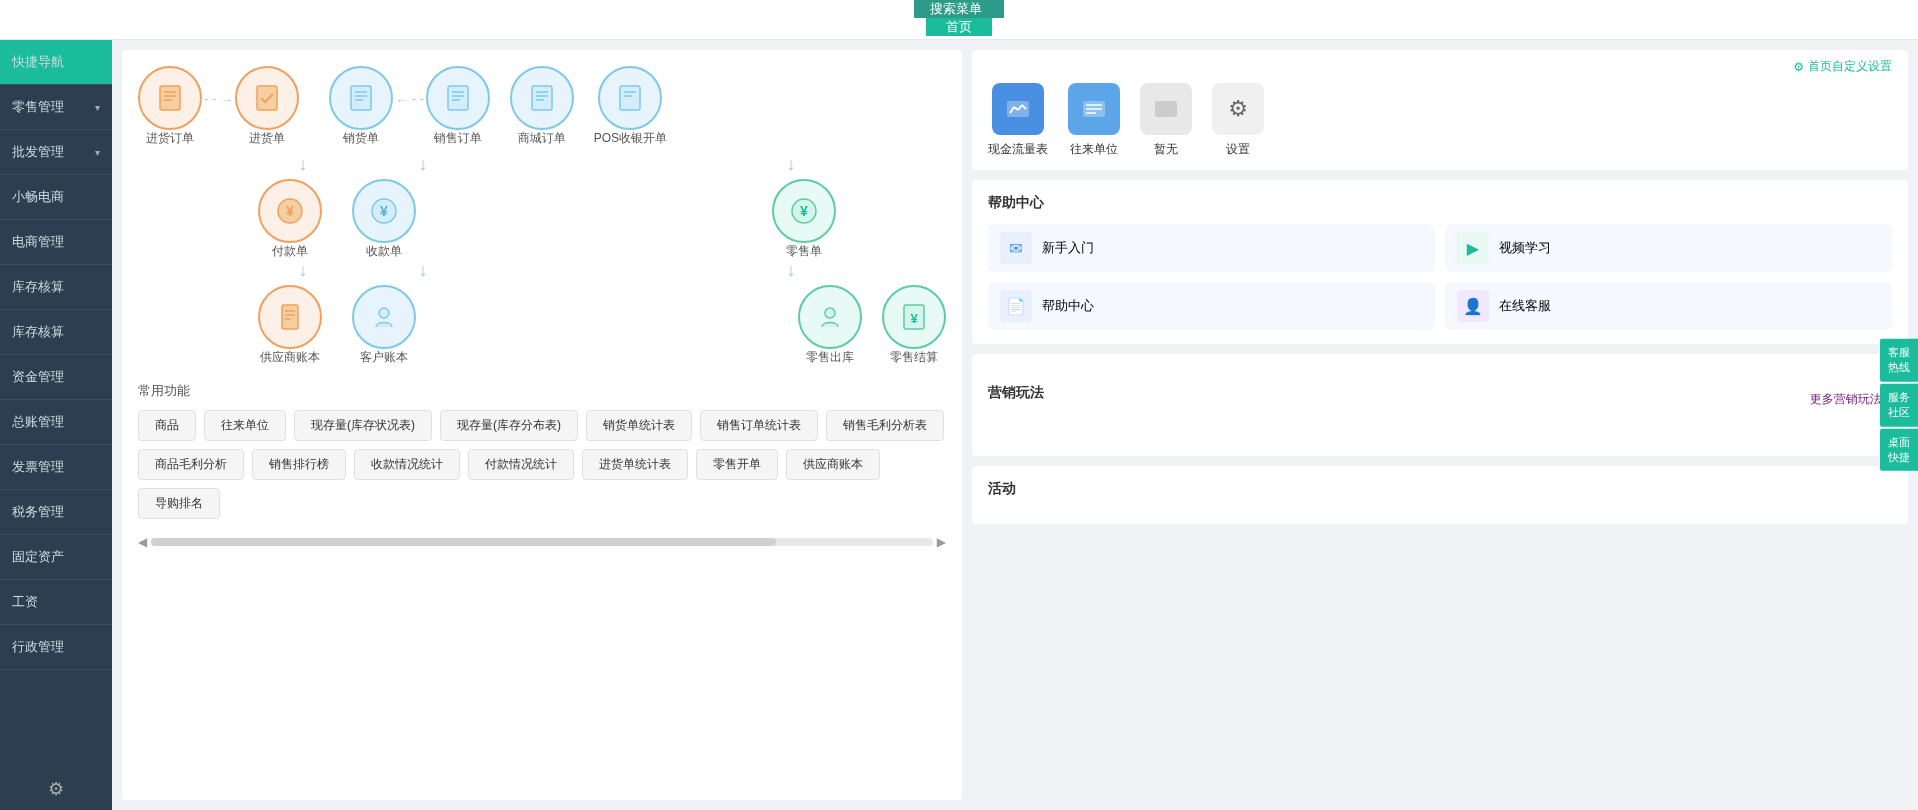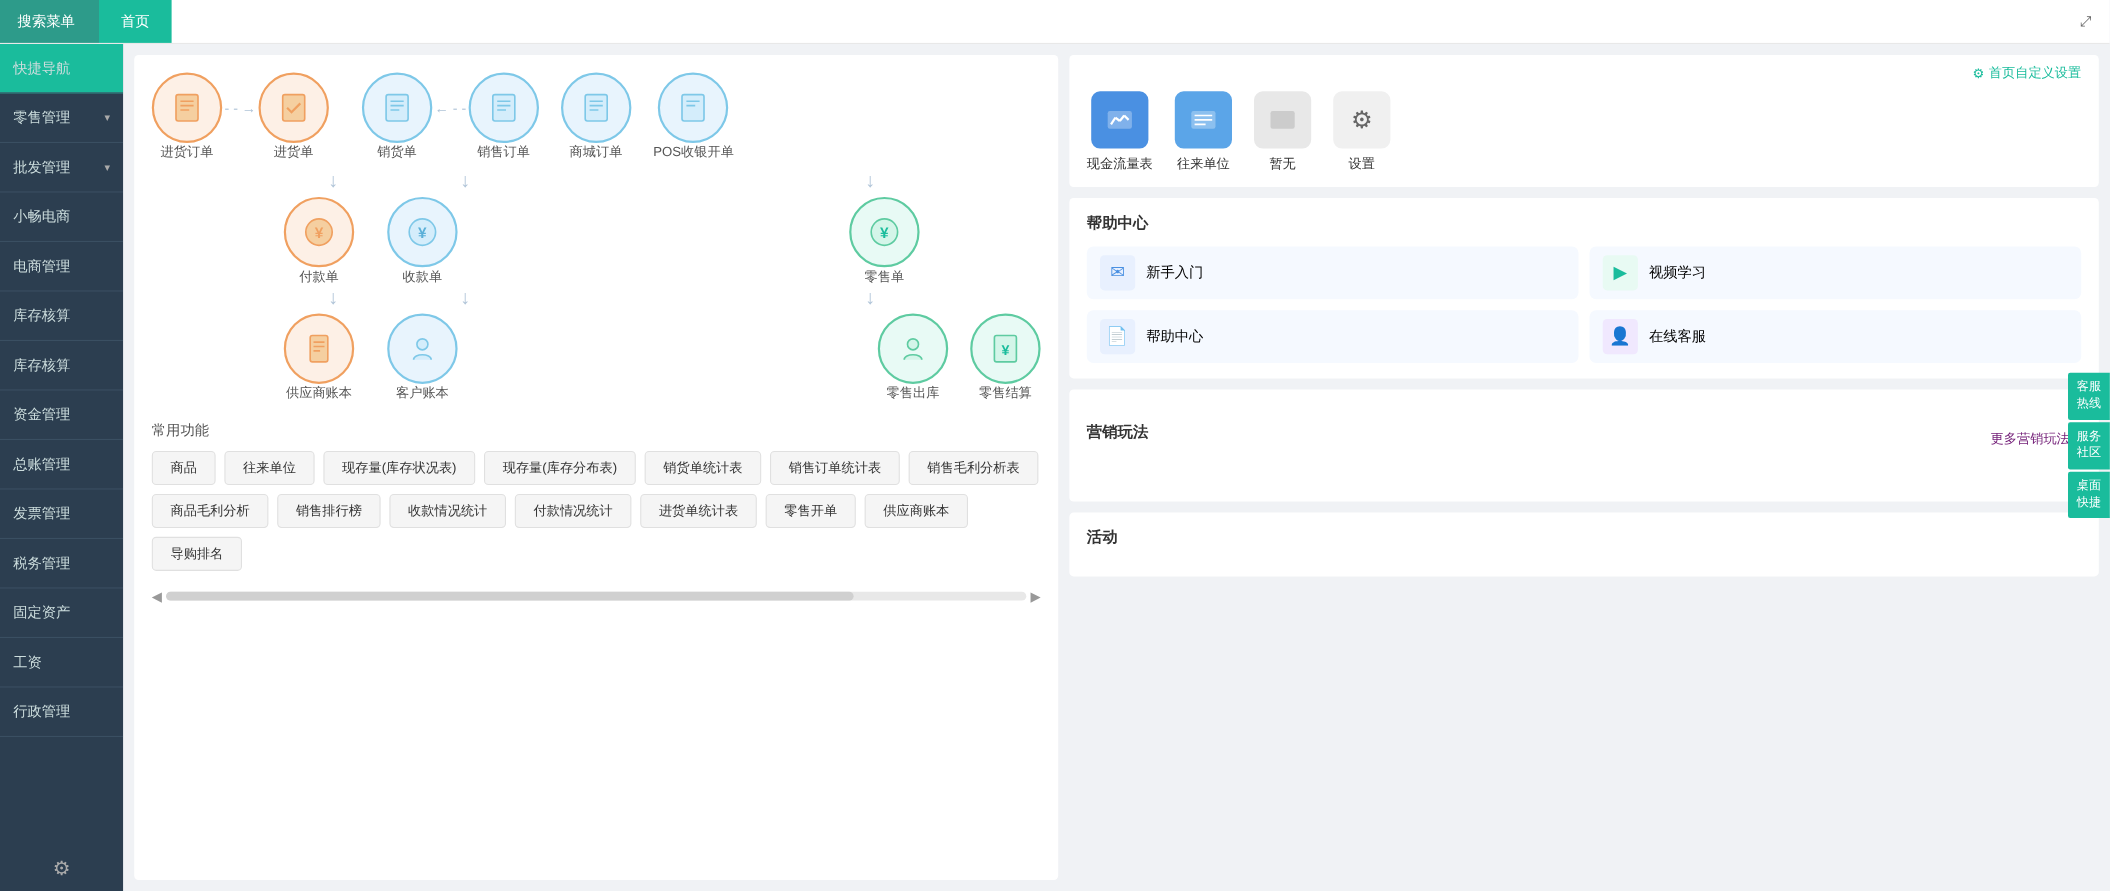--- a/index.html
+++ b/index.html
@@ -1,19 +1,19 @@
 <!DOCTYPE html>
 <html><head>
   <meta charset="utf-8">
   <style>
     * { box-sizing: border-box; margin: 0; padding: 0; }
     body { font-family: 'Microsoft YaHei', SimSun, sans-serif; font-size: 13px; background: #f0f2f5; display: flex; flex-direction: column; height: 810px; overflow: hidden; }
 
     
-    .top-bar { display: flex; background: #fff; height: 40px; border-bottom: 1px solid #e8e8e8; flex-shrink: 0; }
+    .top-bar { display: flex; align-items: center; background: #fff; height: 40px; border-bottom: 1px solid #e8e8e8; flex-shrink: 0; flex-direction: column; }
     .search-menu { background: #2d9b8a; color: #fff; padding: 0 16px; height: 100%; display: flex; align-items: center; font-size: 13px; cursor: pointer; min-width: 90px; }
     .tab-home { background: #1abc9c; color: #fff; padding: 0 20px; height: 100%; display: flex; align-items: center; font-size: 13px; cursor: pointer; }
     .top-right { margin-left: auto; padding-right: 12px; display: flex; align-items: center; }
     .expand-icon { width: 20px; height: 20px; display: flex; align-items: center; justify-content: center; cursor: pointer; color: #666; }
 
     
     .main-layout { display: flex; flex: 1; overflow: hidden; }
 
     
     .sidebar { width: 112px; background: #2c3e50; color: #fff; display: flex; flex-direction: column; flex-shrink: 0; overflow-y: auto; }

